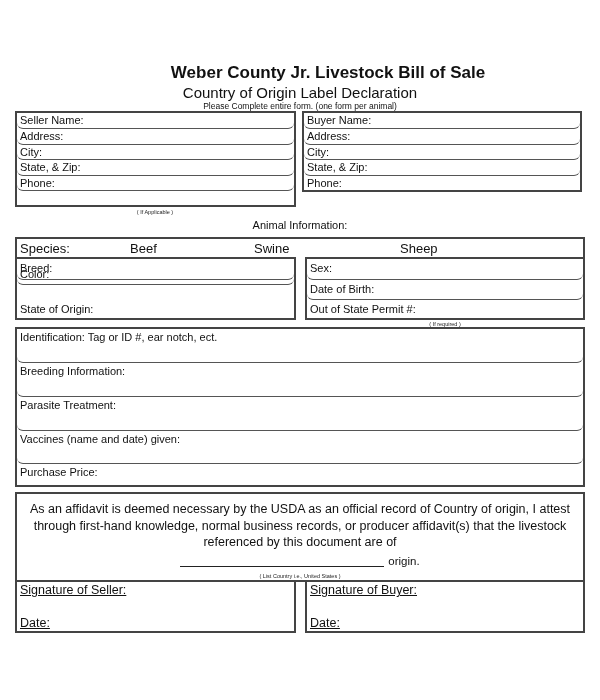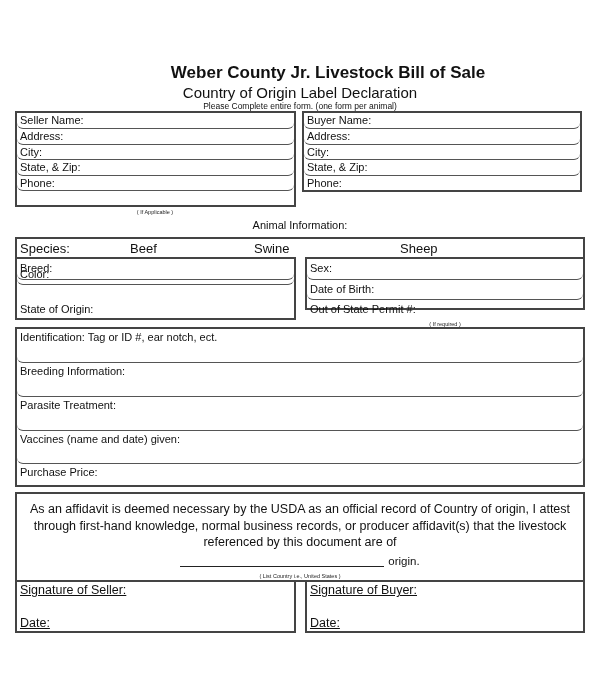--- a/index.html
+++ b/index.html
@@ -55,21 +55,21 @@
   <span class="abs species-row" style="left:113px; top:2px;">Beef</span>
   <span class="abs species-row" style="left:237px; top:2px;">Swine</span>
   <span class="abs species-row" style="left:383px; top:2px;">Sheep</span>
 </div>
 
 <div class="box" style="left:15px; top:257px; width:281px; height:63px;">
   <div class="row" style="top:0; height:21px; padding-top:2px;"><span>Breed:</span></div>
   <div class="row" style="top:6px; height:20px; padding-top:2px;"><span>Color:</span></div>
   <div class="row last" style="top:41px; height:20px; padding-top:2px;"><span>State of Origin:</span></div>
 </div>
-<div class="box" style="left:305px; top:257px; width:280px; height:53px;">
+<div class="box" style="left:305px; top:257px; width:280px; height:63px;">
   <div class="row" style="top:0; height:21px; padding-top:2px;"><span>Sex:</span></div>
   <div class="row" style="top:21px; height:20px; padding-top:2px;"><span>Date of Birth:</span></div>
   <div class="row last" style="top:41px; height:20px; padding-top:2px;"><span>Out of State Permit #:</span></div>
 </div>
 <div class="abs note" style="left:400px; width:90px; top:321px;">( If required )</div>
 
 <div class="box" style="left:15px; top:327px; width:570px; height:160px;">
   <div class="row tall" style="top:0; height:34px;">
       <span class="lbl">Identification:  Tag or ID #, ear notch,  ect.</span>
     </div>

